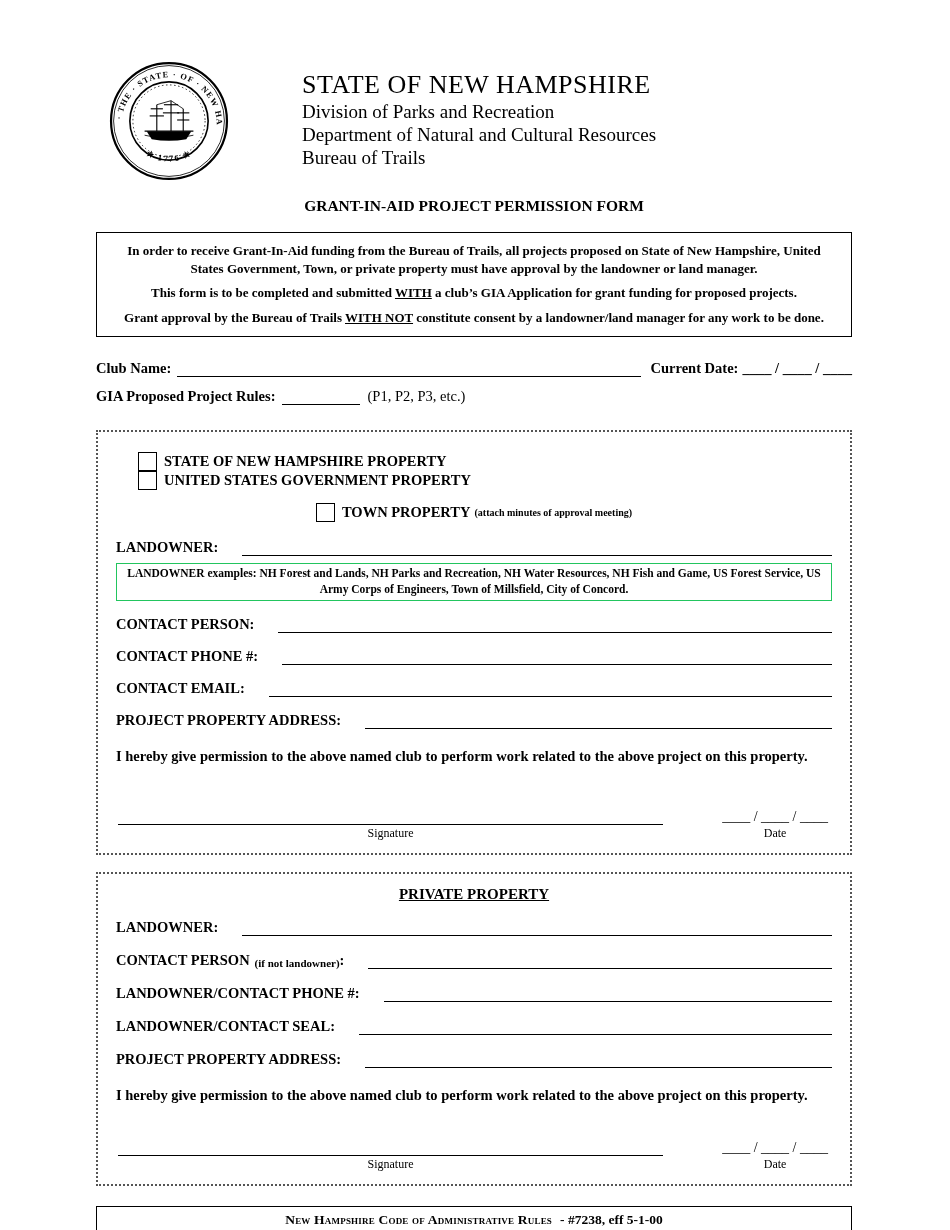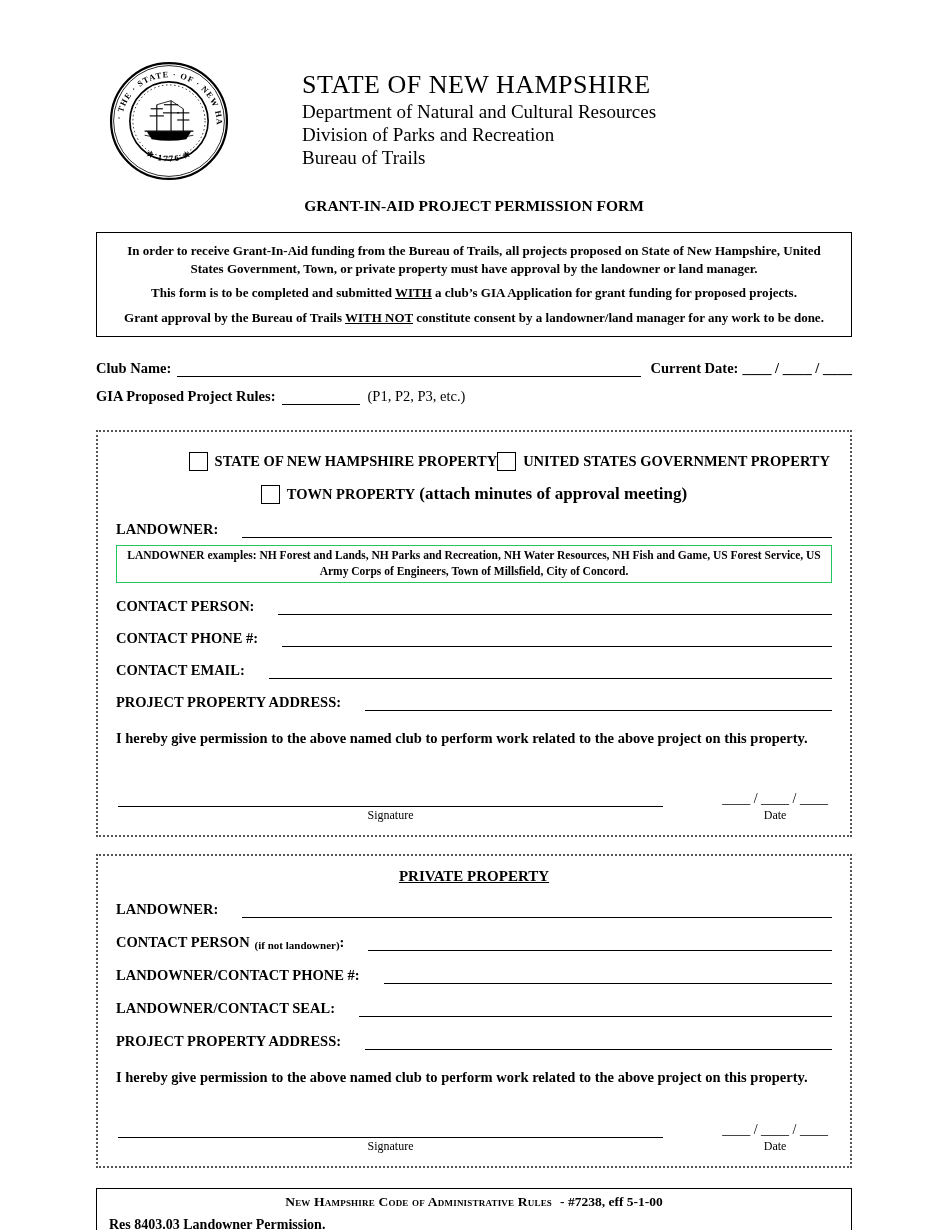--- a/index.html
+++ b/index.html
@@ -57,28 +57,28 @@
   .proj-row .label { font-weight: bold; }
   .proj-line { width: 78px; margin-left: 6px; }
   .proj-hint { margin-left: 8px; }
 
   
   .dotted-box {
     border: 2px dotted #555;
     margin-top: 25px;
     padding: 16px 18px 10px 18px;
   }
-  .cb-row1 { display: flex; justify-content: flex-end; padding: 4px 2px 0 22px; }
+  .cb-row1 { display: flex; justify-content: space-between; padding: 4px 2px 0 22px; flex-direction: column; }
   .cb-item { display: flex; align-items: center; font-weight: bold; font-size: 14.5px; }
   .cb {
     display: inline-block; width: 19px; height: 19px;
     border: 1.6px solid #000; background: #fff; margin-right: 7px; flex: 0 0 auto;
   }
   .cb-row2 { display: flex; justify-content: center; margin-top: 13px; }
-  .cb-note { font-size: 17px; font-weight: bold; margin-left: 4px; }
+  .cb-note { font-size: 10px; font-weight: bold; margin-left: 4px; }
 
   .field-row {
     display: flex; align-items: flex-end;
     margin-top: 15px; font-weight: bold; font-size: 14.5px;
   }
   .field-row .line { flex: 1; margin-left: 24px; }
   .landowner-row { margin-top: 17px; }
   .small-b { font-size: 11px; font-weight: bold; }
 
   .examples-box {
@@ -156,22 +156,22 @@
         <line x1="55" y1="44" x2="69" y2="44"></line>
         <line x1="54" y1="52" x2="70" y2="52"></line>
         <line x1="68" y1="52" x2="80" y2="52"></line>
         <line x1="68" y1="59" x2="80" y2="59"></line>
         <path d="M 48,44 L 62,40 L 74,48" stroke-width="0.8"></path>
         <path d="M 36,74 q 12,3 24,3 q 12,0 24,-3" stroke-width="0.8"></path>
       </g>
     </svg>
     <div class="header-text">
       <div class="state-title">STATE OF NEW HAMPSHIRE</div>
+      <div class="header-sub">Division of Parks and Recreation</div>
       <div class="header-sub">Department of Natural and Cultural Resources</div>
-      <div class="header-sub">Division of Parks and Recreation</div>
       <div class="header-sub">Bureau of Trails</div>
     </div>
   </div>
 
   <div class="form-title">GRANT-IN-AID PROJECT PERMISSION FORM</div>
 
   <div class="intro-box">
     <p><span>In order to receive Grant-In-Aid funding from the Bureau of Trails, all projects proposed on State of New Hampshire, United States Government, Town, or private property must have approval by the landowner or land manager.</span></p>
     <p><span>This form is to be completed and submitted </span><span class="uline">WITH</span><span> a club’s GIA Application for grant funding for proposed projects.</span></p>
     <p><span>Grant approval by the Bureau of Trails </span><span class="uline">WITH NOT</span><span> constitute consent by a landowner/land manager for any work to be done.</span></p>

